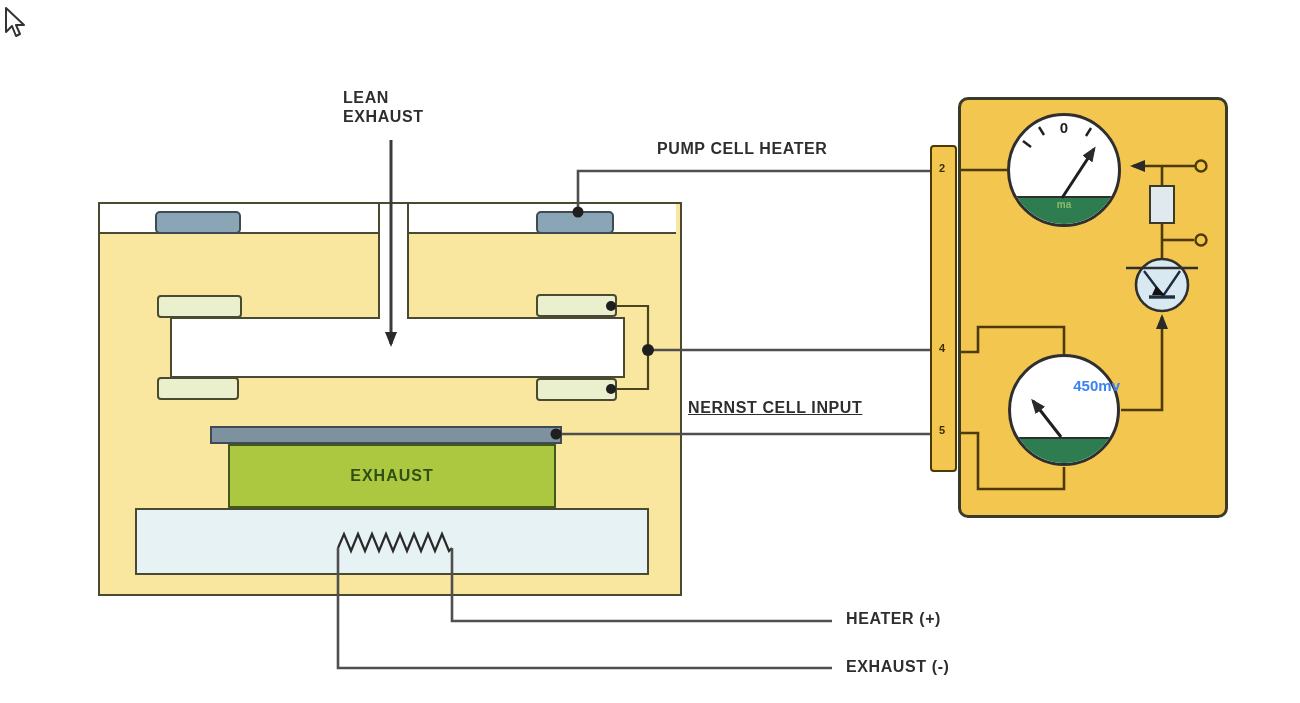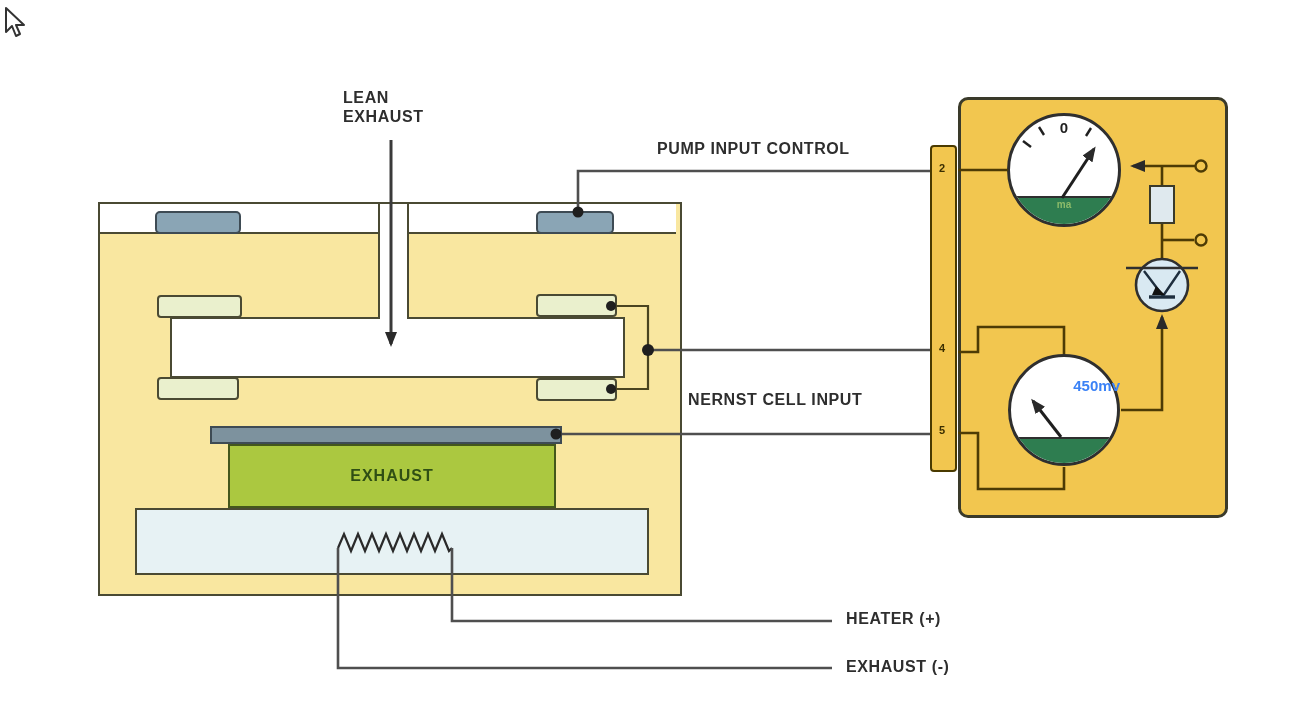--- a/index.html
+++ b/index.html
@@ -38,21 +38,21 @@
   .meter-top{left:1007px;top:113px;width:114px;height:114px;}
   .meter-bottom{left:1008px;top:354px;width:112px;height:112px;}
   .meter-green{position:absolute;left:0;width:100%;background:#2e7d50;border-top:2px solid #2f2f2f;}
   .meter-top .meter-green{top:80px;height:34px;}
   .meter-bottom .meter-green{top:80px;height:32px;}
   
   .lbl{font-weight:bold;color:#2e2e2e;z-index:6;white-space:nowrap;}
   .lbl-main{font-size:16px;letter-spacing:0.6px;}
   .lean{left:343px;top:88px;line-height:19px;}
   .pump{left:657px;top:140px;}
-  .nernst{left:688px;top:391px;}
+  .nernst{left:688px;top:399px;text-decoration:underline;}
   .heater-pos{left:846px;top:610px;}
   .heater-neg{left:846px;top:658px;}
   .pcm-title{left:958px;top:69px;width:270px;text-align:center;font-size:16px;letter-spacing:0.5px;}
   .pin-num{width:24px;text-align:center;font-size:11px;color:#3a2e00;z-index:6;font-weight:bold;}
   .pin-2{left:930px;top:162px;}
   .pin-4{left:930px;top:342px;}
   .pin-5{left:930px;top:424px;}
   .meter-zero{left:1007px;top:119px;width:114px;text-align:center;font-size:15px;color:#1f1f1f;z-index:6;font-weight:bold;}
   .meter-ma{left:1007px;top:199px;width:114px;text-align:center;font-size:10px;color:#8cbb6a;z-index:6;font-weight:bold;}
   .meter-450{left:1008px;top:377px;width:112px;text-align:right;font-size:15px;color:#3b82f6;z-index:6;font-weight:bold;}
@@ -158,21 +158,21 @@
     </g>
     <path d="M1062,198 L1094,149" stroke="#1f1f1f" stroke-width="3" fill="none" marker-end="url(#ah)"></path>
 
     <path d="M1061,437 L1033,401" stroke="#1f1f1f" stroke-width="3" fill="none" marker-end="url(#ah)"></path>
   </svg>
 
   <div class="abs lbl lbl-main lean">
     <div>LEAN</div>
     <div>EXHAUST</div>
   </div>
-  <div class="abs lbl lbl-main pump">PUMP INPUT CONTROL</div>
+  <div class="abs lbl lbl-main pump">PUMP CELL HEATER</div>
   <div class="abs lbl lbl-main nernst">NERNST CELL INPUT</div>
   <div class="abs lbl lbl-main heater-pos">HEATER (+)</div>
   <div class="abs lbl lbl-main heater-neg">EXHAUST (-)</div>
 
   <div class="abs pin-num pin-2">2</div>
   <div class="abs pin-num pin-4">4</div>
   <div class="abs pin-num pin-5">5</div>
 
   <div class="abs meter-zero">0</div>
   <div class="abs meter-ma">ma</div>

